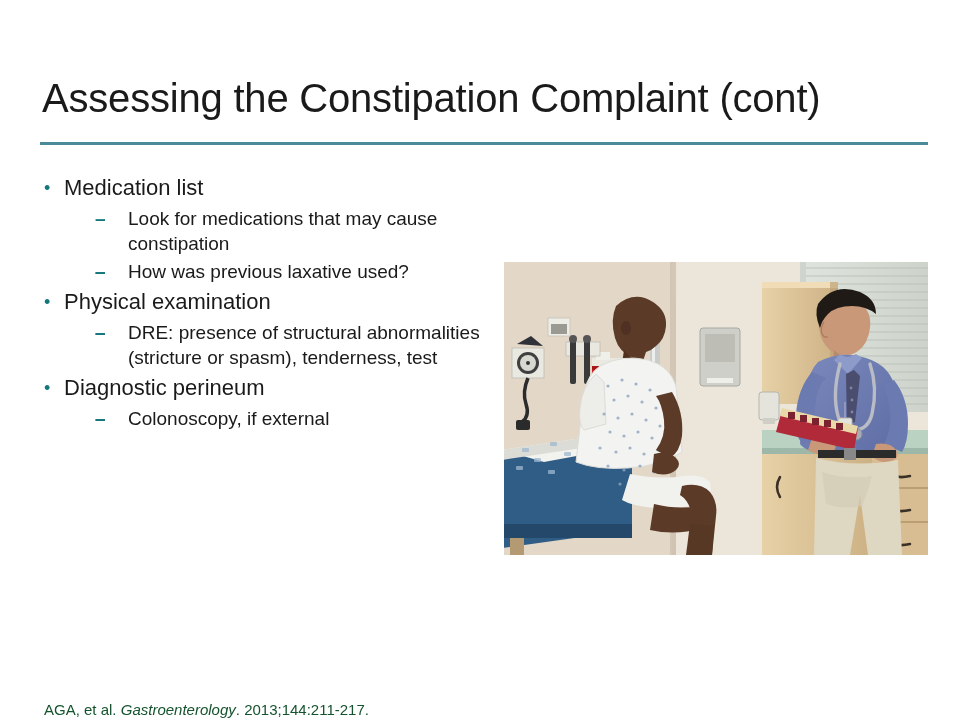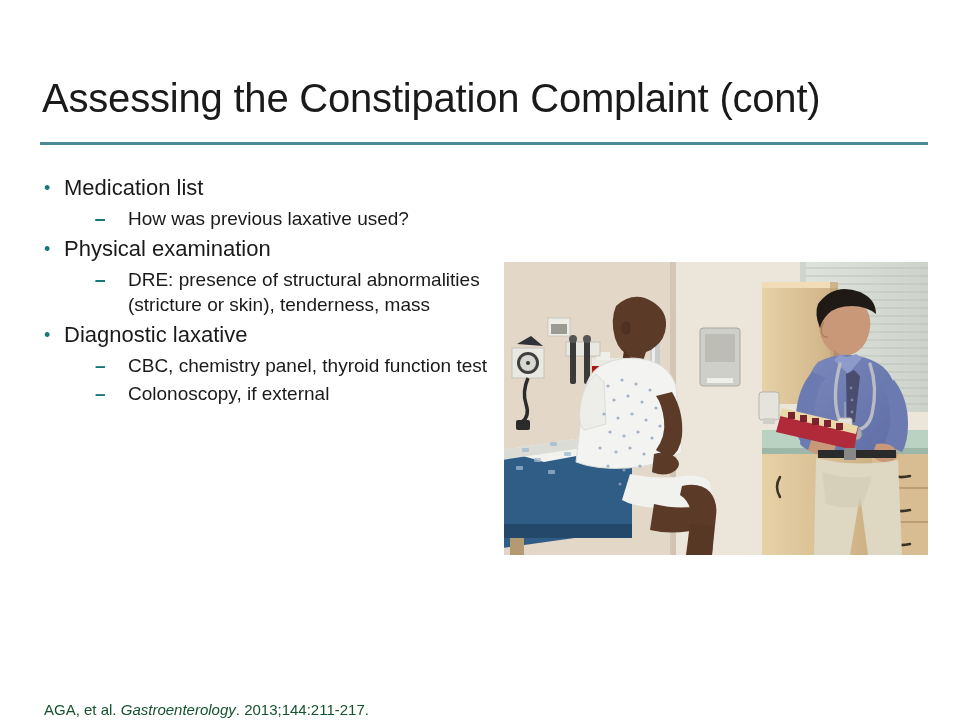--- a/index.html
+++ b/index.html
@@ -127,52 +127,52 @@
 
   <div id="body-list">
 
     <div class="lvl1">
       <span class="marker">•</span>
       <span class="txt">Medication list</span>
     </div>
     <div class="lvl2-group">
       <div class="lvl2">
         <span class="marker">–</span>
+        <span class="txt">Look for medications that may cause constipation</span>
       </div>
       <div class="lvl2">
         <span class="marker">–</span>
       </div>
       <div class="lvl2">
         <span class="marker">–</span>
         <span class="txt">How was previous laxative used?</span>
       </div>
     </div>
 
     <div class="lvl1">
       <span class="marker">•</span>
       <span class="txt">Physical examination</span>
     </div>
     <div class="lvl2-group">
       <div class="lvl2">
         <span class="marker">–</span>
       </div>
       <div class="lvl2">
         <span class="marker">–</span>
-        <span class="txt">DRE: presence of structural abnormalities (stricture or skin), tenderness, mass</span>
+        <span class="txt">DRE: presence of structural abnormalities (stricture or spasm), tenderness, test</span>
       </div>
     </div>
 
     <div class="lvl1">
       <span class="marker">•</span>
-      <span class="txt">Diagnostic laxative</span>
+      <span class="txt">Diagnostic perineum</span>
     </div>
     <div class="lvl2-group">
       <div class="lvl2">
         <span class="marker">–</span>
-        <span class="txt">CBC, chemistry panel, thyroid function test</span>
       </div>
       <div class="lvl2">
         <span class="marker">–</span>
         <span class="txt">Colonoscopy, if external</span>
       </div>
     </div>
 
   </div>
 
   <div id="citation">

